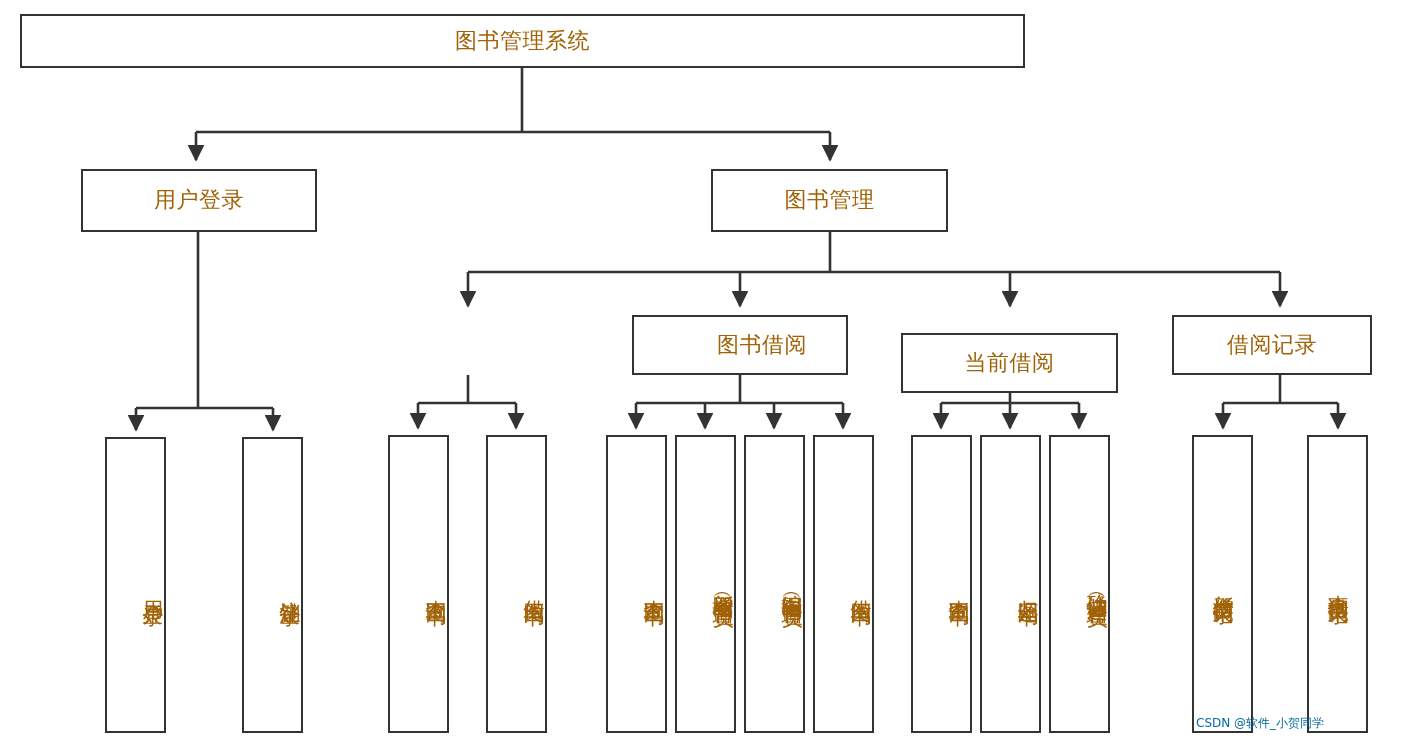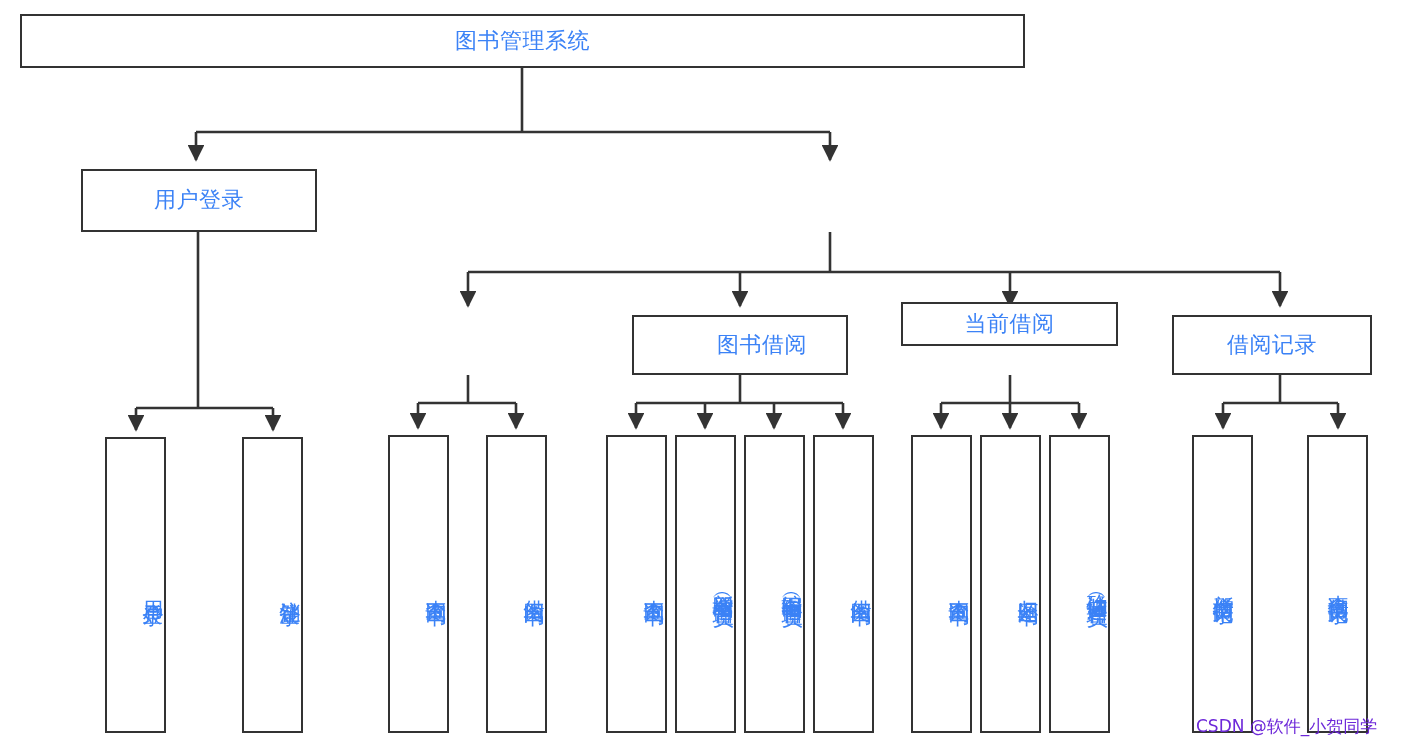--- a/index.html
+++ b/index.html
@@ -26,21 +26,21 @@
     pointer-events: none;
   }
   .node {
     position: absolute;
     box-sizing: border-box;
     border: 2.5px solid #333333;
     background: #ffffff;
     display: flex;
     align-items: center;
     justify-content: center;
-    color: #3b82f6;
+    color: #a16207;
     line-height: 1.12;
     text-align: left;
   }
   .node.horiz {
     font-size: 22px;
     letter-spacing: 0.5px;
   }
   .node.vert {
     writing-mode: vertical-rl;
     text-orientation: upright;
@@ -52,22 +52,22 @@
   }
   .node.vert.top-aligned {
     padding-top: 3px;
   }
   .node.vert.mid {
     align-items: center;
     padding-top: 0;
   }
   .watermark {
     position: absolute;
-    font-size: 17px;
-    color: #6d28d9;
+    font-size: 12px;
+    color: #0369a1;
     white-space: nowrap;
     font-family: "DejaVu Sans", "Liberation Sans", sans-serif;
   }
 </style>
 </head>
 <body>
 
 <div id="canvas">
 
   <svg id="edges" viewBox="0 0 1405 747" xmlns="http://www.w3.org/2000/svg">
@@ -120,25 +120,28 @@
     </g>
   </svg>
 
   <div class="node horiz" style="left:20px; top:14px; width:1005px; height:54px;">
     <span>图书管理系统</span>
   </div>
 
   <div class="node horiz" style="left:81px; top:169px; width:236px; height:63px;">
     <span>用户登录</span>
   </div>
+  <div class="node horiz" style="left:711px; top:169px; width:237px; height:63px;">
+    <span>图书管理</span>
+  </div>
 
   <div class="node horiz" style="left:632px; top:315px; width:216px; height:60px;padding-left:44px;">
     <span>图书借阅</span>
   </div>
-  <div class="node horiz" style="left:901px; top:302px; width:217px; height:44px;">
+  <div class="node horiz" style="left:901px; top:333px; width:217px; height:60px;">
     <span>当前借阅</span>
   </div>
   <div class="node horiz" style="left:1172px; top:315px; width:200px; height:60px;">
     <span>借阅记录</span>
   </div>
 
   <div class="node vert" style="left:105px; top:437px; width:61px; height:296px;">
     <span>用户登录</span>
   </div>
   <div class="node vert" style="left:242px; top:437px; width:61px; height:296px;">

